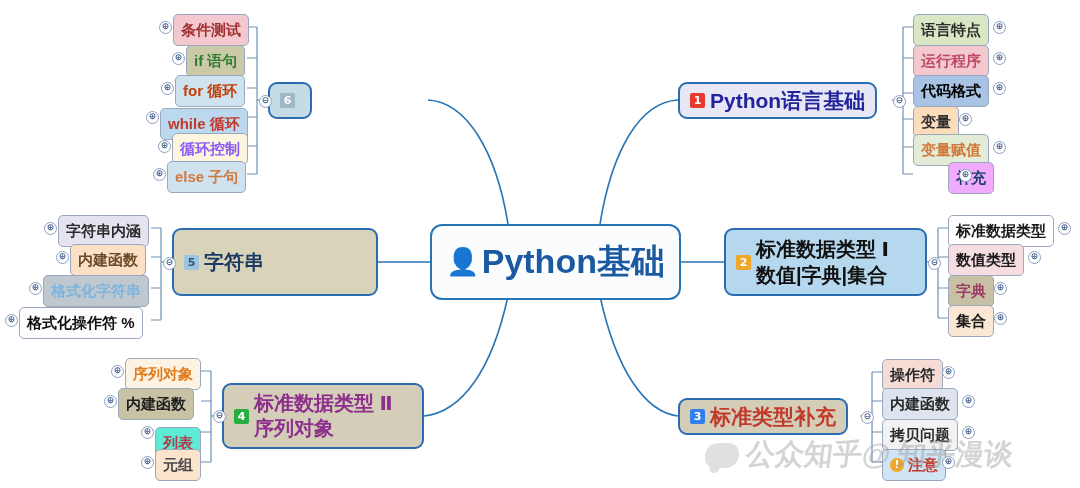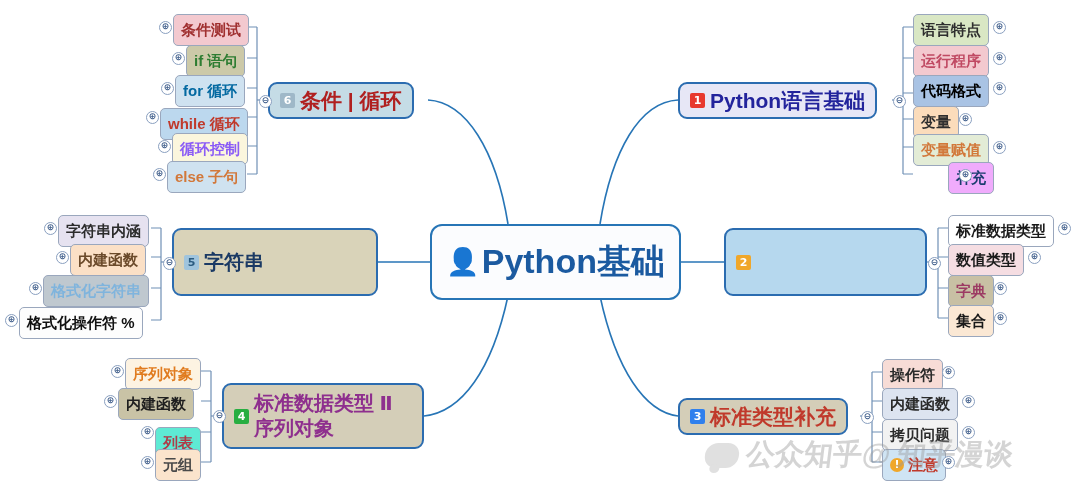--- a/index.html
+++ b/index.html
@@ -119,37 +119,34 @@
     </g>
   </svg>
 
   <div id="center">
     <span class="person">👤</span>
       <span>Python基础</span>
   </div>
 
   <div class="node branch" style="left:268px;top:82px;height:37px;background:#c5dce6;">
     <span class="badge" style="background:#9fb8c8;">6</span>
-    <span class="txt" style="color:#b02020;font-size:21px;">
-      <span>条件 | 循环</span>
-    </span>
   </div>
   <span class="plus" style="left:259px;top:95px;">⊖</span>
 
   <div class="node leaf" style="left:173px;top:14px;background:#f3c9cf;color:#a03030;">
     <span>条件测试</span>
     </div>
   <span class="plus" style="left:159px;top:21px;">⊕</span>
 
   <div class="node leaf" style="left:186px;top:45px;background:#ccc9a8;color:#2e7d32;">
     <span>if 语句</span>
     </div>
   <span class="plus" style="left:172px;top:52px;">⊕</span>
 
-  <div class="node leaf" style="left:175px;top:75px;background:#cfe2f0;color:#0369a1;">
+  <div class="node leaf" style="left:175px;top:75px;background:#cfe2f0;color:#c2410c;">
     <span>for 循环</span>
     </div>
   <span class="plus" style="left:161px;top:82px;">⊕</span>
 
   <div class="node leaf" style="left:160px;top:108px;background:#bcd8ee;color:#c0392b;">
     <span>while 循环</span>
     </div>
   <span class="plus" style="left:146px;top:111px;">⊕</span>
 
   <div class="node leaf" style="left:172px;top:133px;background:#fbf6dd;color:#8b5cf6;">
@@ -223,20 +220,24 @@
     </div>
   <span class="plus" style="left:29px;top:282px;">⊕</span>
 
   <div class="node leaf" style="left:19px;top:307px;background:#fdfdfd;color:#111111;">
     <span>格式化操作符 %</span>
     </div>
   <span class="plus" style="left:5px;top:314px;">⊕</span>
 
   <div class="node branch" style="left:724px;top:228px;width:203px;height:68px;background:#b6d8ee;">
     <span class="badge" style="background:#f0a72a;">2</span>
+    <span class="txt" style="color:#111111;font-size:20px;line-height:26px;">
+      <span>标准数据类型 Ⅰ</span>
+      <span>数值|字典|集合</span>
+    </span>
   </div>
   <span class="plus" style="left:928px;top:257px;">⊖</span>
 
   <div class="node leaf" style="left:948px;top:215px;background:#ffffff;color:#1a1a1a;">
     <span>标准数据类型</span>
     </div>
   <span class="plus" style="left:1058px;top:222px;">⊕</span>
 
   <div class="node leaf" style="left:948px;top:244px;background:#f5dde2;color:#1a1a1a;">
     <span>数值类型</span>

